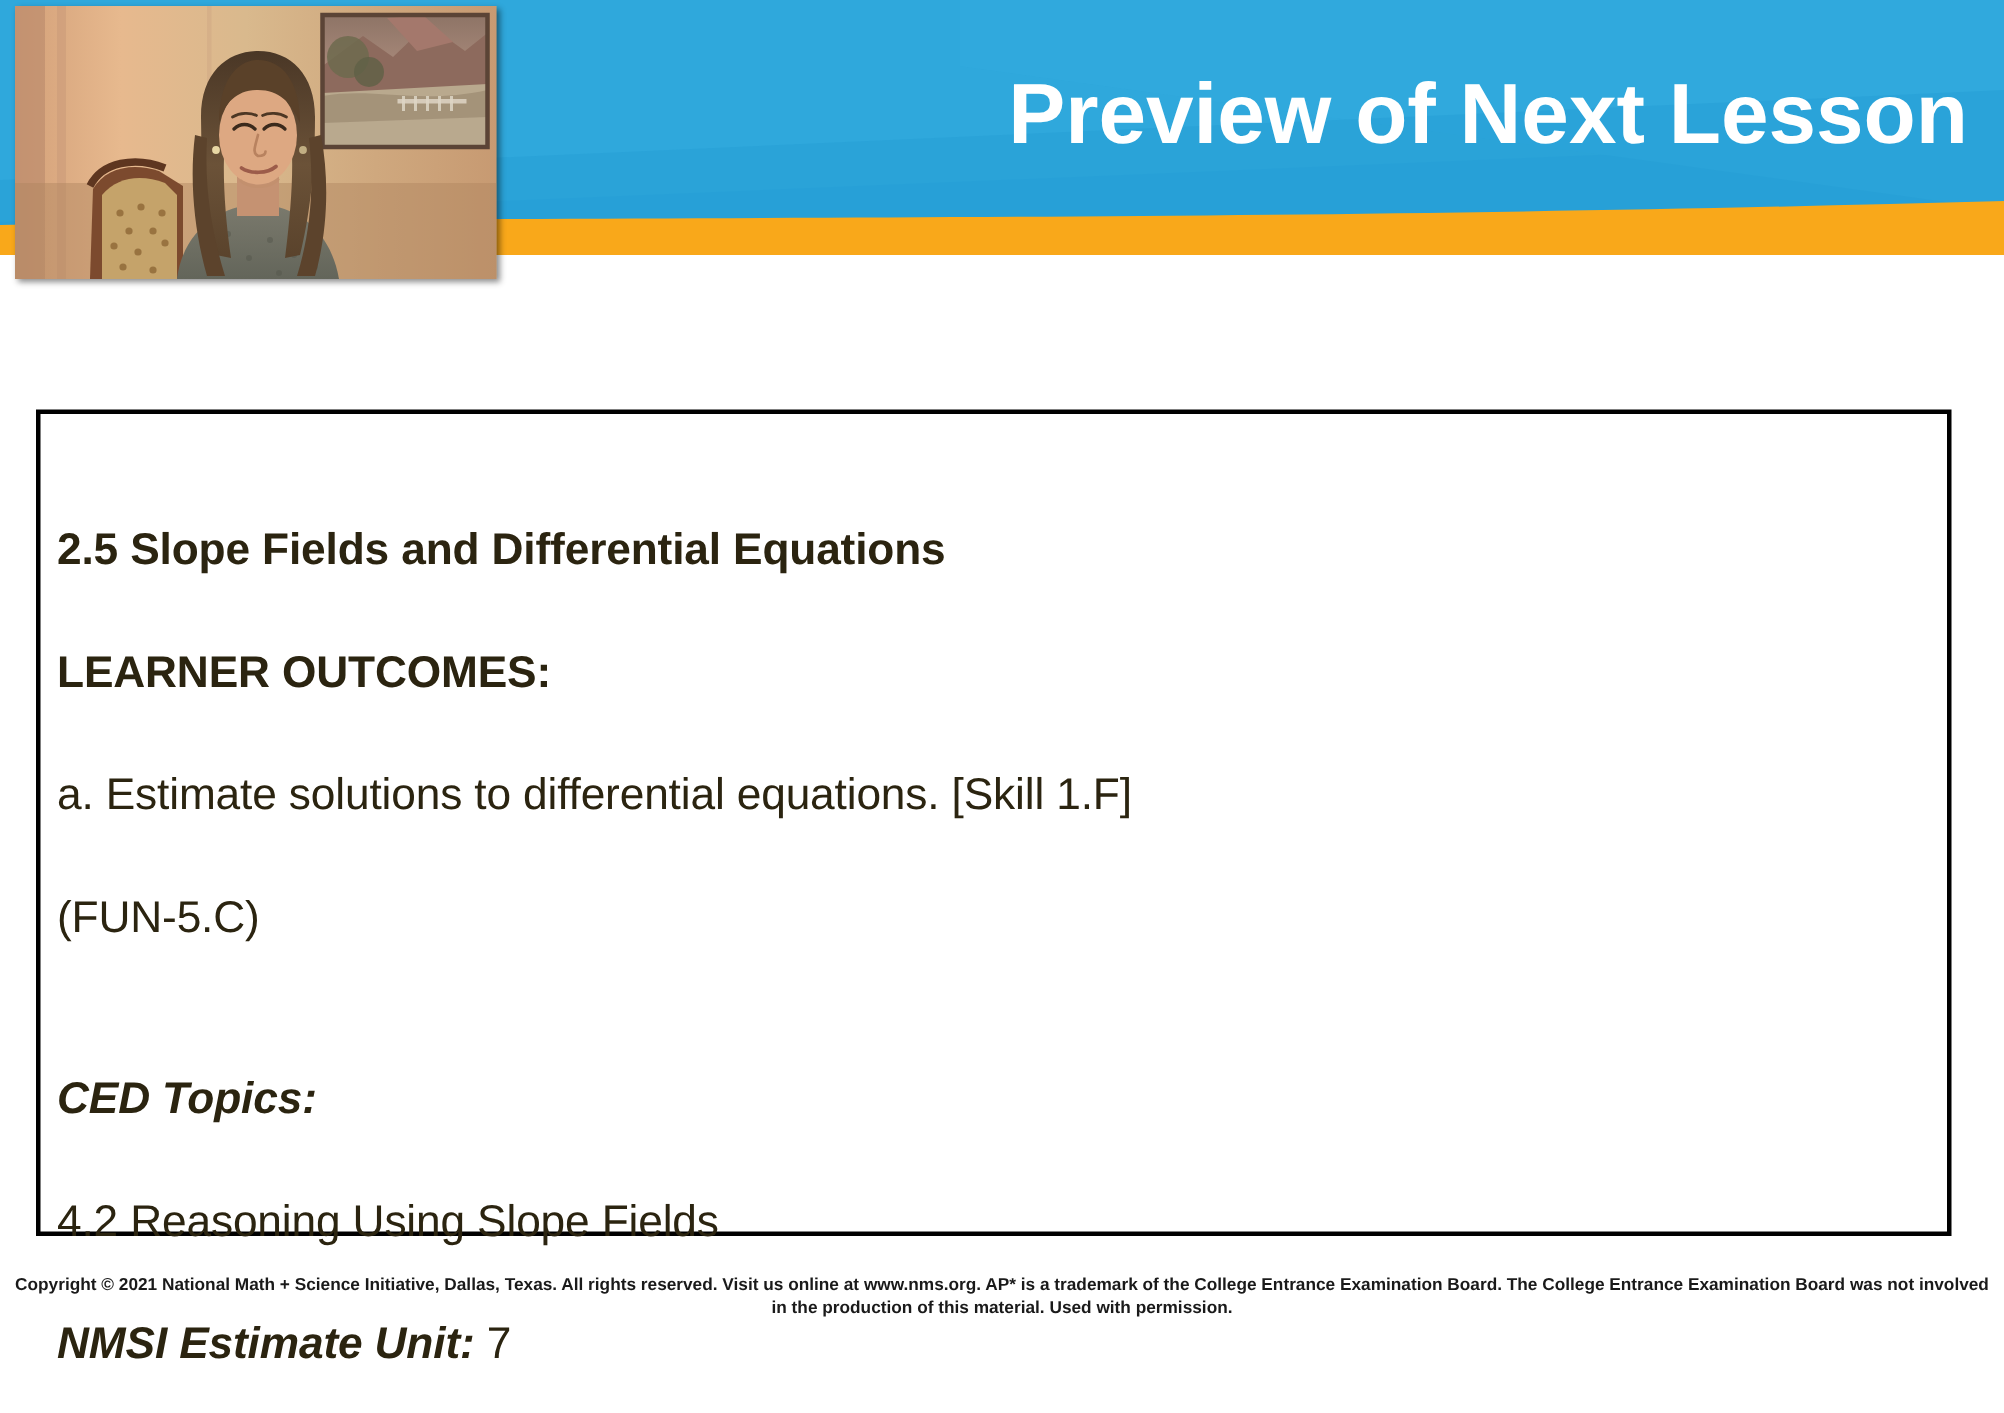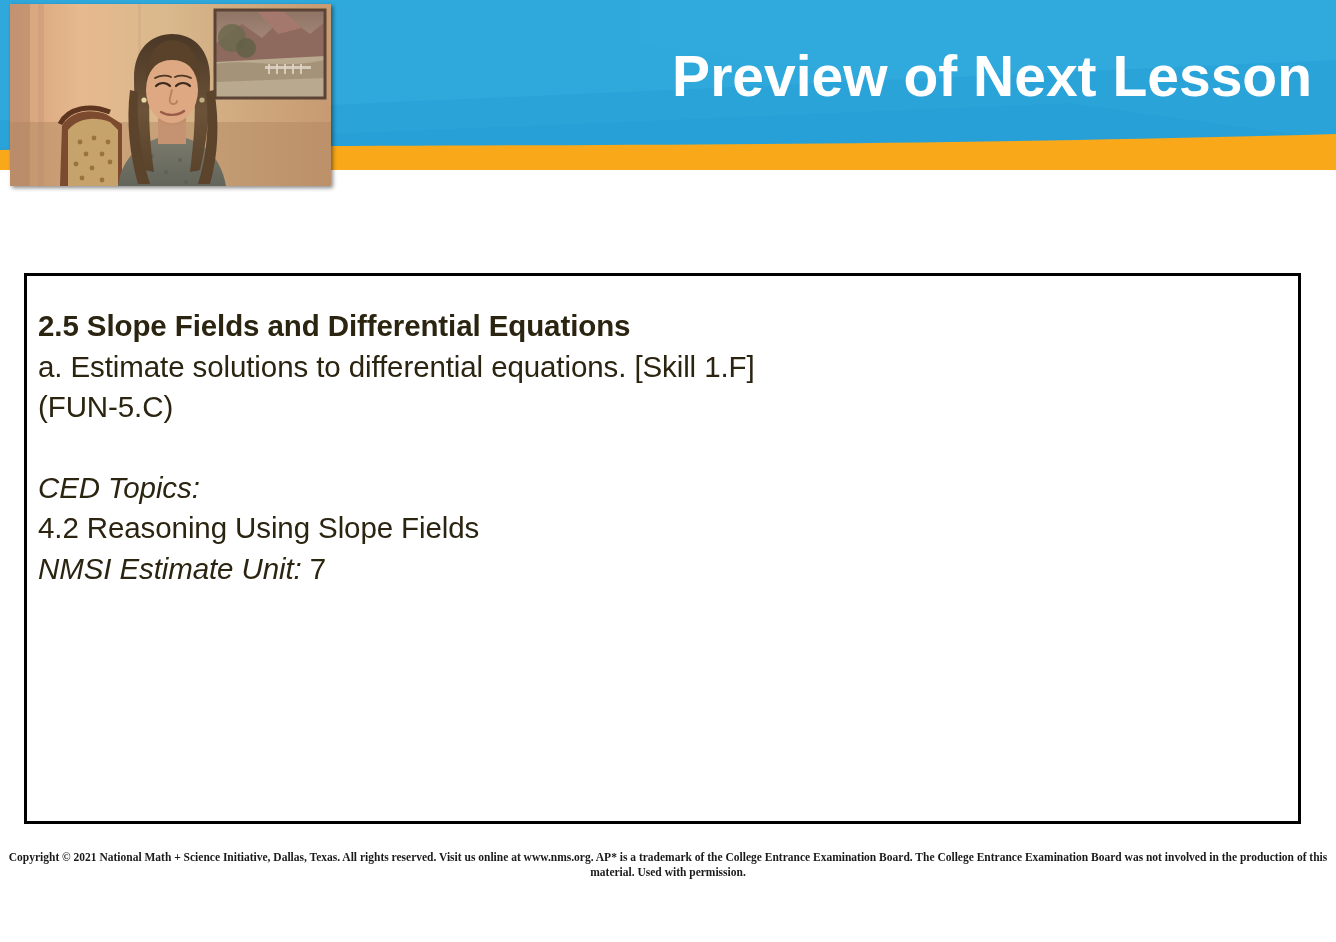--- a/index.html
+++ b/index.html
@@ -80,40 +80,39 @@
   #outcomes-body {
     position: absolute;
     left: 11px;
     top: 30px;
     width: 1250px;
     color: #2b2410;
     font-size: 29.5px;
     line-height: 40.5px;
     letter-spacing: -0.1px;
   }
-  .line { white-space: normal; }
+  .line { white-space: normal; margin-top: 41px; }
   .bold { font-weight: bold; }
-  .bolditalic { font-weight: normal; font-style: italic; }
+  .bolditalic { font-weight: bold; font-style: italic; }
   .spacer-line { height: 40px; }
   .inline-normal { font-weight: normal; font-style: normal; }
 
   
   #copyright-footer {
     position: absolute;
     left: 0;
     top: 850px;
     width: 1336px;
     text-align: center;
     color: #1a1a1a;
     font-size: 11.5px;
     line-height: 15px;
     font-weight: bold;
     padding: 0 6px;
     box-sizing: border-box;
-    font-family: Liberation Serif, serif;
   }
 </style>
 </head>
 <body>
 
 <div id="slide-header">
 
   <svg id="header-bg-svg" viewBox="0 0 1336 186" preserveAspectRatio="none">
 
     <rect x="0" y="0" width="1336" height="172" fill="#29a3d9"></rect>
@@ -242,20 +241,21 @@
     <path d="M128,88 C126,124 132,154 140,180 L128,180 C120,152 116,118 120,86 Z" fill="#5c432c"></path>
     <path d="M196,88 C200,124 196,154 188,180 L200,180 C208,152 210,118 204,86 Z" fill="#5c432c"></path>
   </svg>
 </div>
 
 <div id="content-box">
   <div id="outcomes-body">
 
     <div class="line bold">2.5 Slope Fields and Differential Equations</div>
 
+    <div class="line bold">LEARNER OUTCOMES:</div>
 
     <div class="line">a. Estimate solutions to differential equations. [Skill 1.F]</div>
 
 
 
     <div class="line">(FUN-5.C)</div>
 
     <div class="spacer-line">&nbsp;</div>
 
     <div class="line bolditalic">CED Topics:</div>

